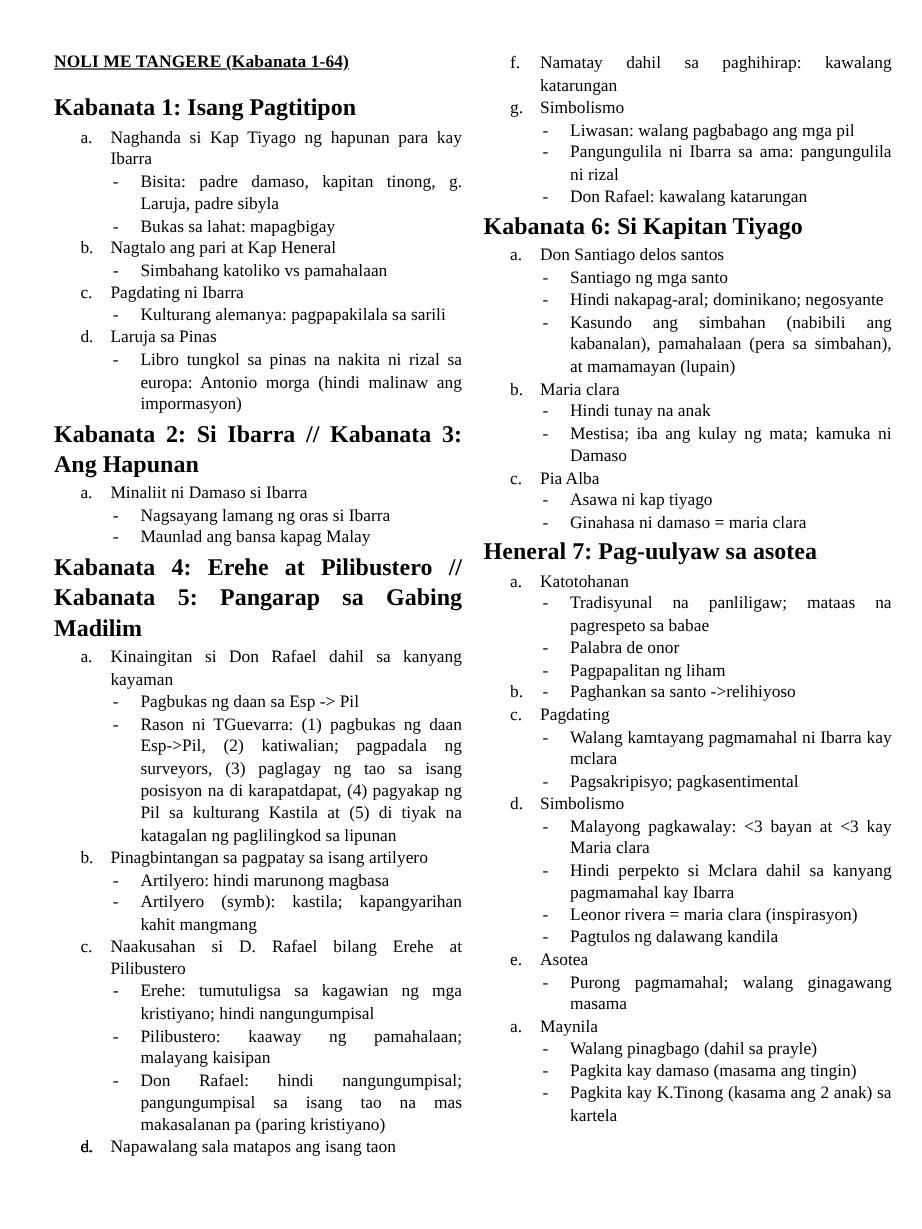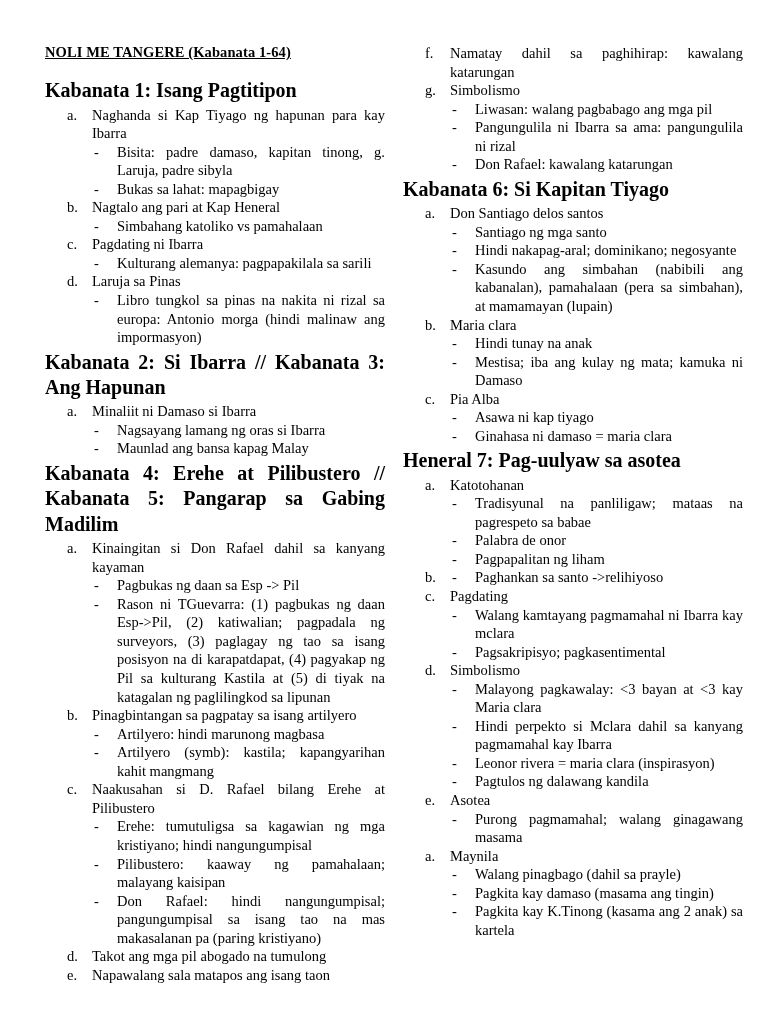--- a/index.html
+++ b/index.html
@@ -214,21 +214,20 @@
                   <span class="txt">Pilibustero: kaaway ng pamahalaan; malayang kaisipan</span>
                 </li>
                 <li>
                   <span class="marker">-</span>
                   <span class="txt">Don Rafael: hindi nangungumpisal; pangungumpisal sa isang tao na mas makasalanan pa (paring kristiyano)</span>
                 </li>
               </ul>
             </li>
             <li>
               <span class="marker">d.</span>
-              <span class="txt">Takot ang mga pil abogado na tumulong</span>
             </li>
             <li>
               <span class="marker">e.</span>
               <span class="txt">Napawalang sala matapos ang isang taon</span>
             </li>
           </ol>
         </div>
     </div>
     <div class="col">
       <div>

